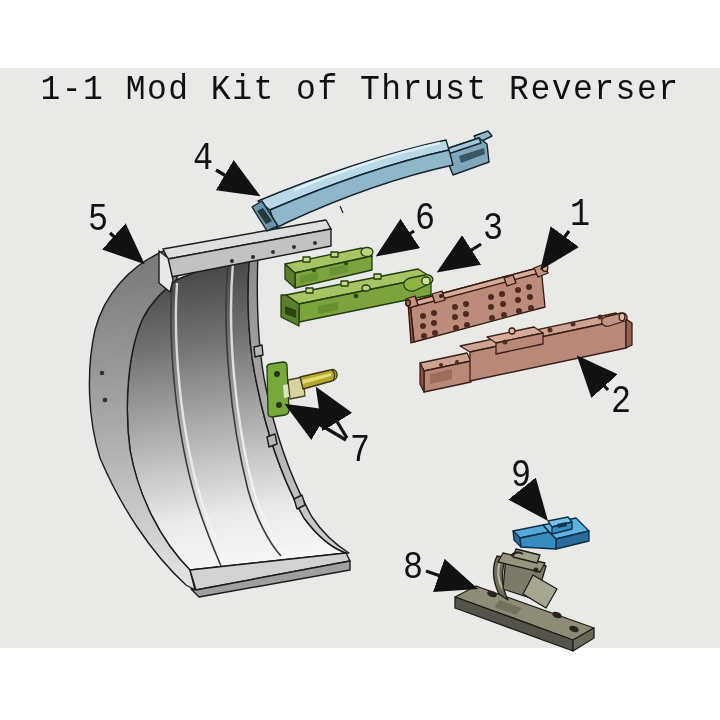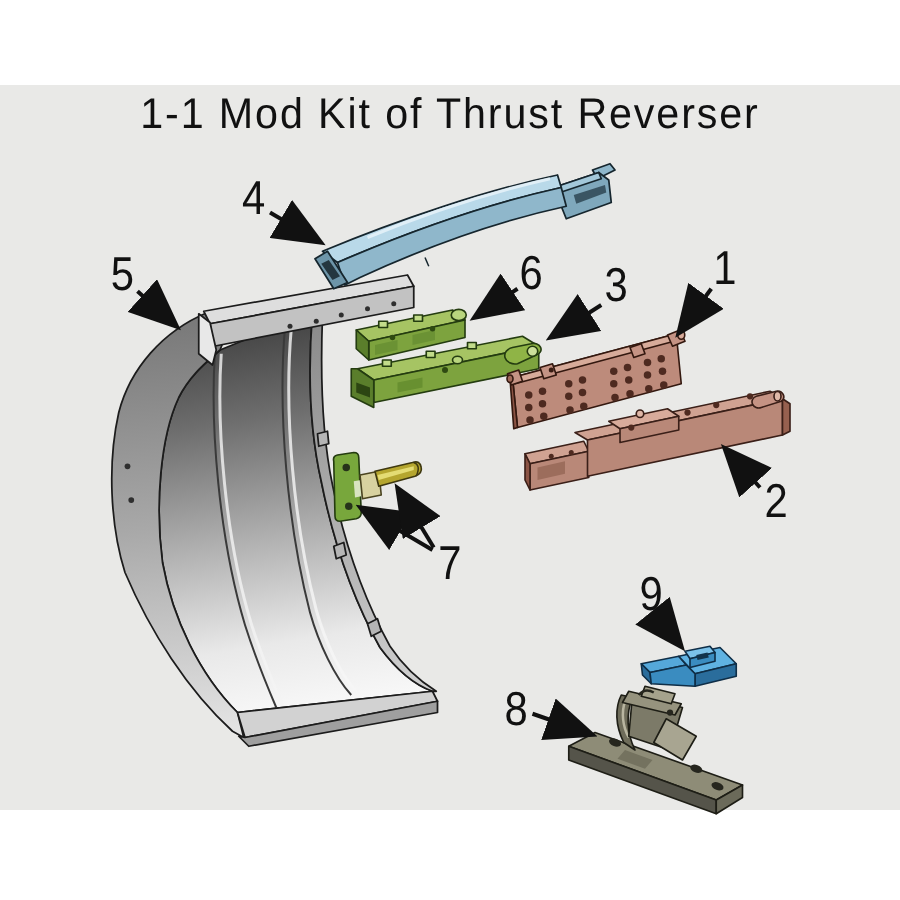--- a/index.html
+++ b/index.html
@@ -1,17 +1,17 @@
 <!DOCTYPE html>
 <html><head>
 <meta charset="utf-8">
 <style>
   html,body{margin:0;padding:0;background:#ffffff;}
   .page{position:relative;width:720px;height:688px;background:#ffffff;overflow:hidden;
-        font-family:Liberation Sans, sans-serif;}
+        font-family:Liberation Mono, monospace;}
   .canvas{position:absolute;left:0;top:68px;width:720px;height:580px;background:#e9e9e7;}
   svg.scene{position:absolute;left:0;top:0;width:720px;height:720px;}
   .title{position:absolute;top:72px;left:0;width:720px;text-align:center;
          font-size:33px;letter-spacing:1.5px;color:#111;font-weight:500;
          transform:scaleY(1.04);}
   .part-label{position:absolute;font-size:38px;color:#111;font-weight:500;
               transform:translate(-50%,-53%) scaleX(0.88);line-height:1;}
 </style>
 </head>
 <body>

